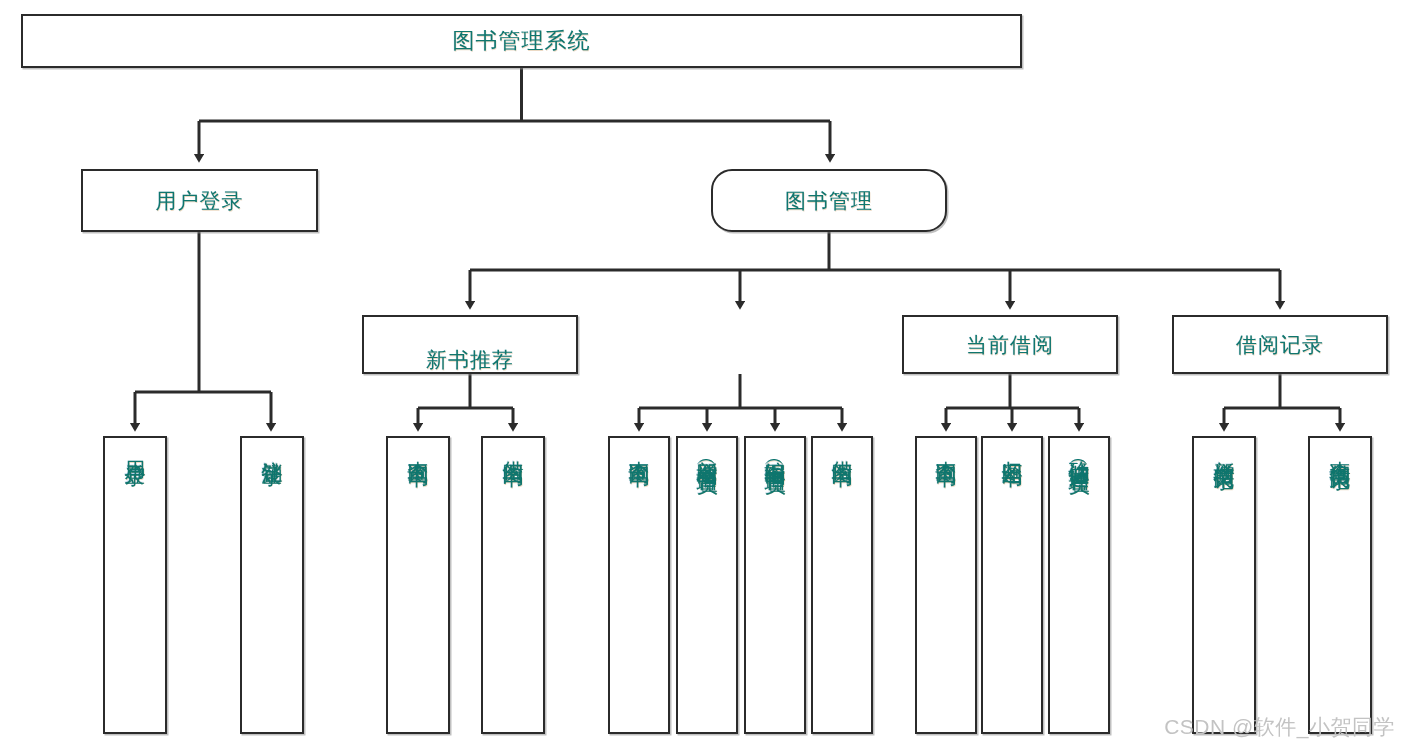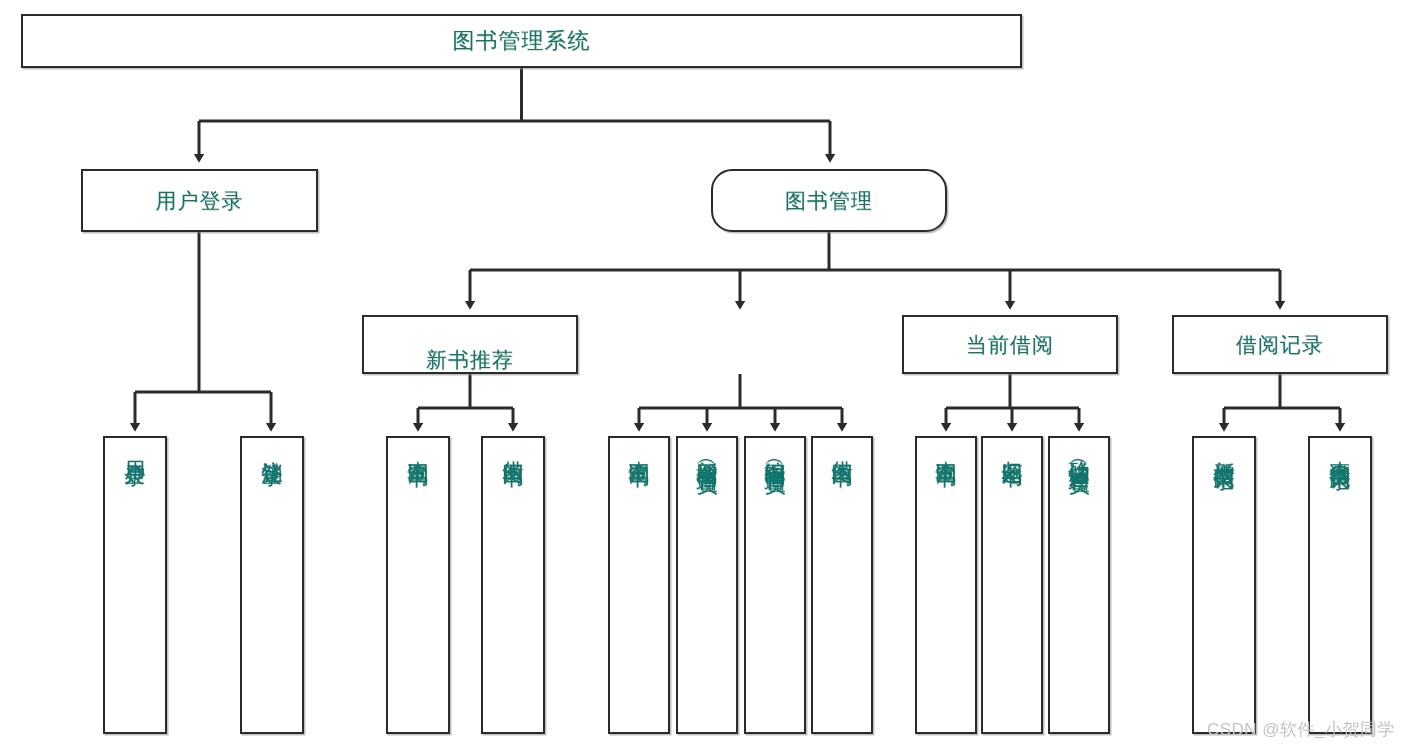--- a/index.html
+++ b/index.html
@@ -53,21 +53,21 @@
     font-size:21px;
     line-height:1.42;
     letter-spacing:2px;
     white-space:normal;
     max-height:286px;
   }
   .watermark{
     position:absolute;
     right:10px;
     bottom:6px;
-    font-size:17px;
+    font-size:21px;
     color:#c3c3c3;
     letter-spacing:.5px;
     user-select:none;
     white-space:nowrap;
   }
 </style>
 </head>
 <body>
 
 <div id="canvas">

